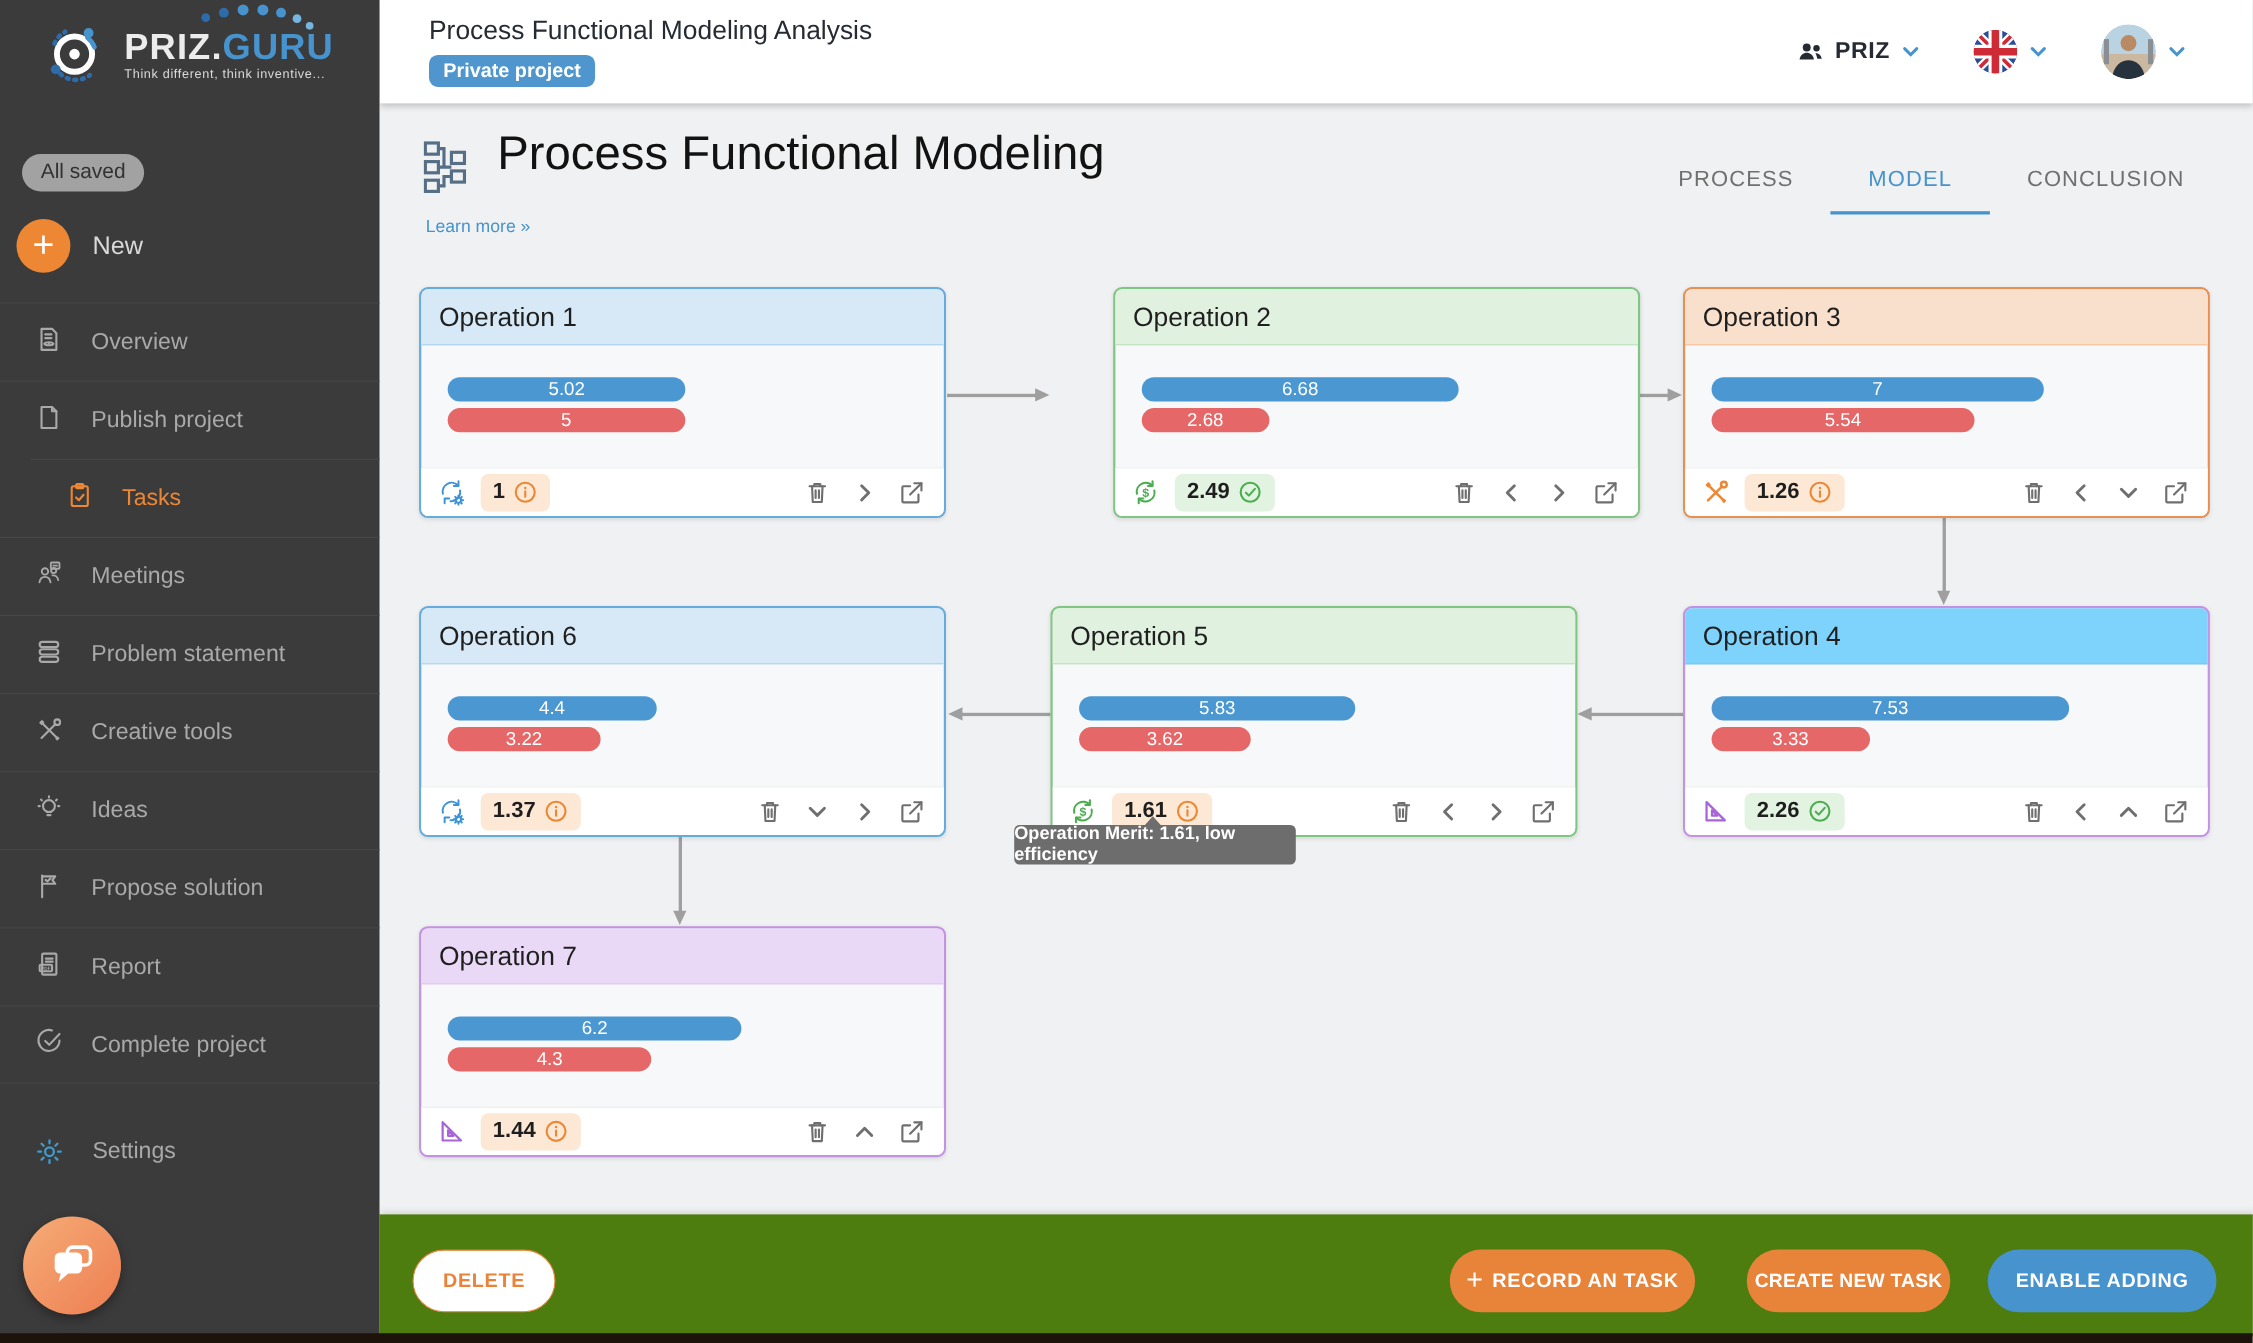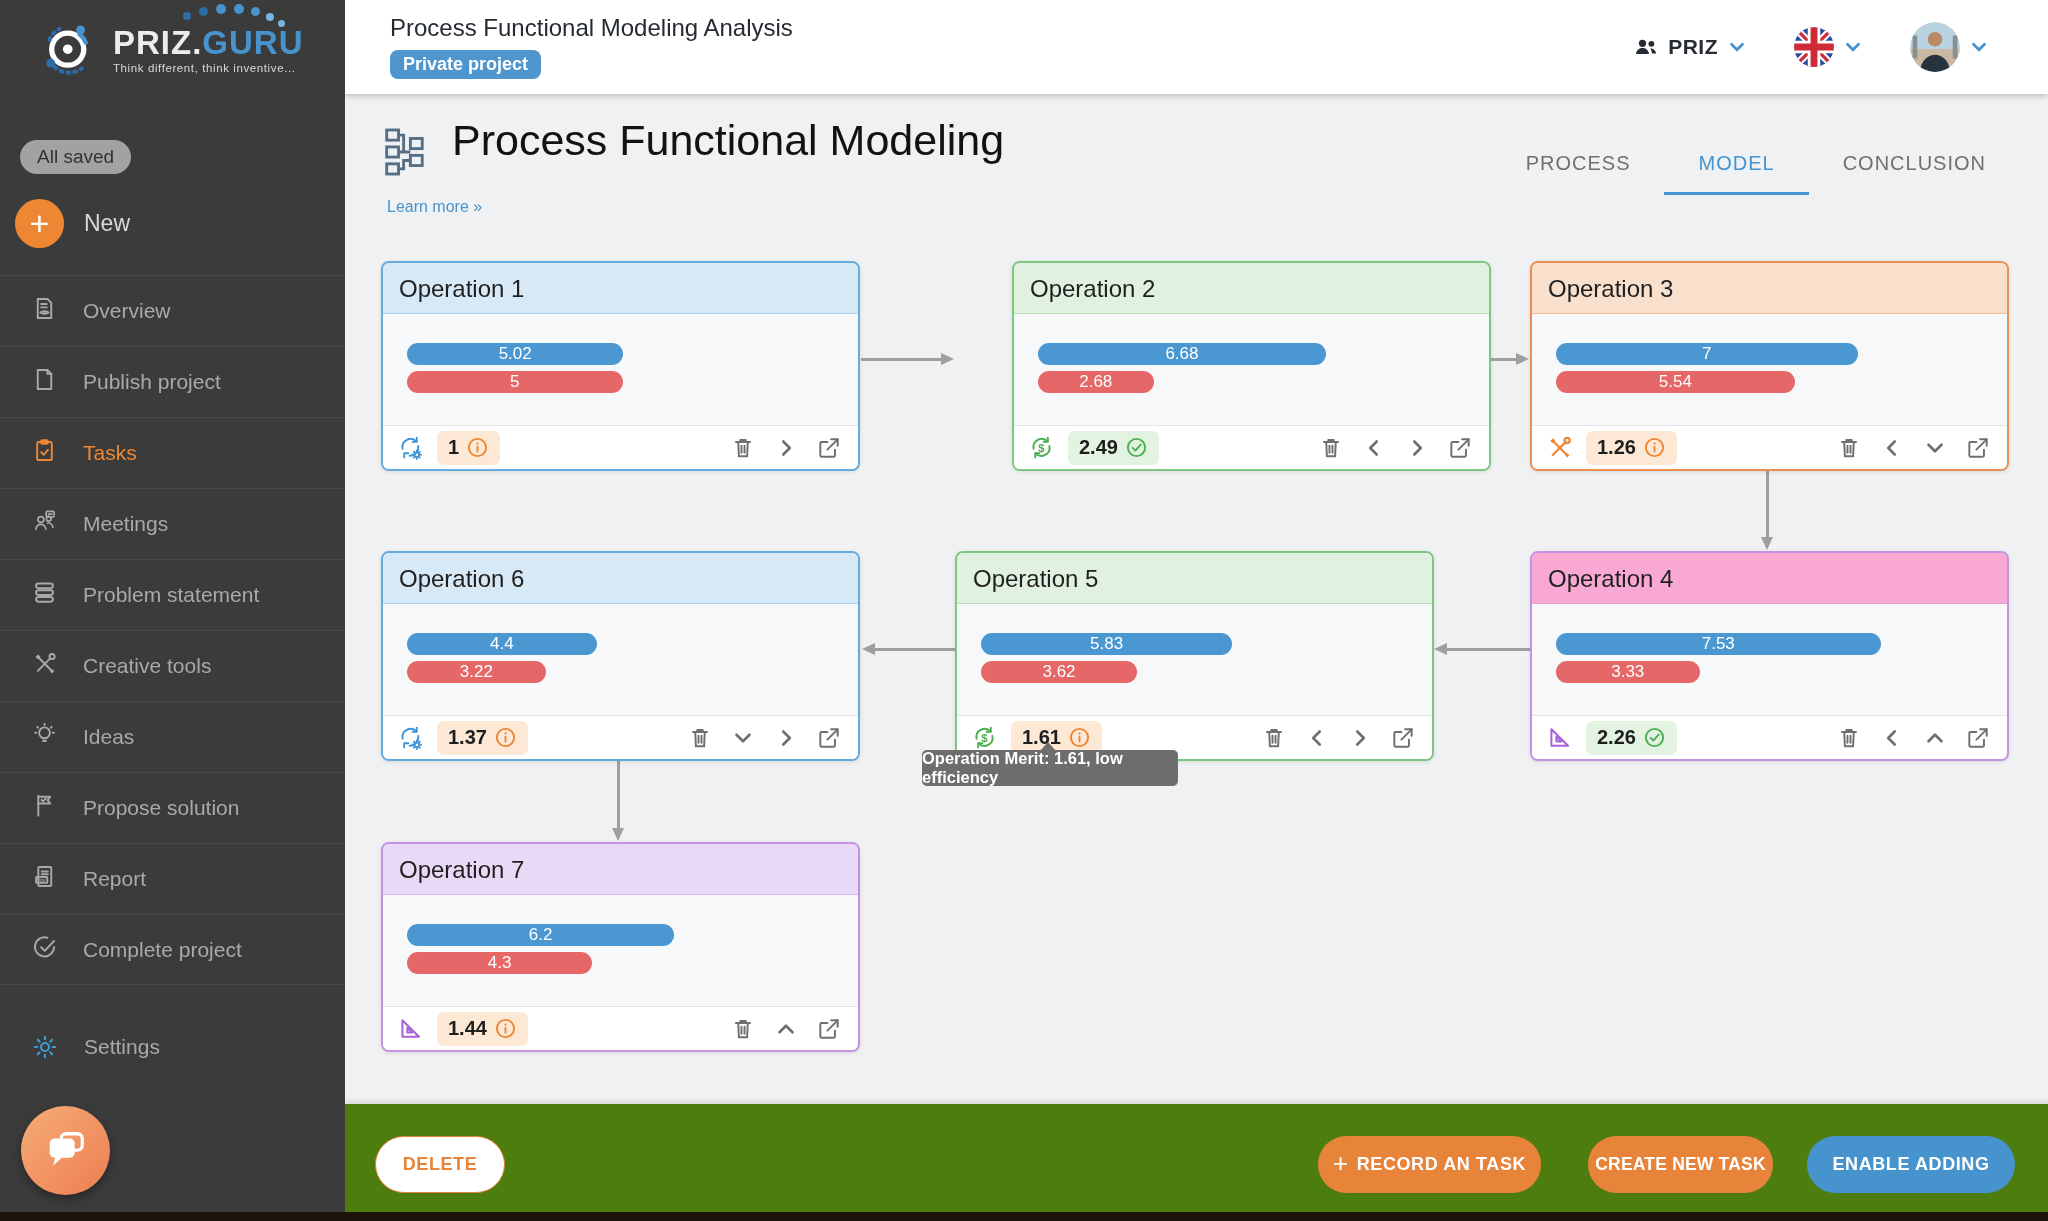--- a/index.html
+++ b/index.html
@@ -20,21 +20,21 @@
     background:#a2a2a2; color:#323232; border-radius:17px; font-size:19px; }
   .new-row { position:absolute; left:15px; top:199px; display:flex; align-items:center; gap:20px; cursor:pointer; }
   .new-circle { width:49px; height:49px; border-radius:50%; background:#ed8733; color:#fff; font-size:34px;
     display:flex; align-items:center; justify-content:center; font-weight:300; }
   .new-label { color:#d9d9d9; font-size:23px; }
   .menu { position:absolute; left:0; top:275px; width:100%; list-style:none; }
   .menu-item { height:71px; display:flex; align-items:center; gap:25px; padding-left:31px;
     border-top:1px solid #474747; color:#a9a9a9; font-size:21px; cursor:pointer; }
   .menu-item:last-child { border-bottom:1px solid #474747; }
   .menu-item svg { width:27px; height:27px; flex:0 0 auto; }
-  .menu-item.active { color:#ed8733; }
+  .menu-item.active { color:#ed8733;margin-left:28px; }
   .settings-row { position:absolute; left:0; top:1012px; width:100%; height:70px; display:flex; align-items:center;
     gap:25px; padding-left:31px; color:#a9a9a9; font-size:21px; cursor:pointer; }
   .settings-row svg { width:28px; height:28px; color:#3d9bd1; }
   .chat-btn { position:absolute; left:21px; top:1106px; width:89px; height:89px; border-radius:50%; border:none;
     background:linear-gradient(135deg,#f5ac76 0%,#ee7e52 100%); box-shadow:0 4px 10px rgba(0,0,0,.35);
     display:flex; align-items:center; justify-content:center; z-index:35; }
   .chat-btn svg { width:46px; height:46px; }
 
   
   .topbar { position:absolute; left:345px; top:0; width:1703px; height:94px; background:#fff;
@@ -475,21 +475,21 @@
             </svg></button>
           <button class="act"><svg viewBox="0 0 24 24" fill="none" stroke="currentColor" stroke-width="1.8" stroke-linecap="round" stroke-linejoin="round">
               <path d="M17.5 13.5V19a1 1 0 0 1-1 1H5a1 1 0 0 1-1-1V7.5a1 1 0 0 1 1-1h5.5"></path>
               <path d="M14 4h6v6"></path>
               <path d="M20 4l-9.5 9.5"></path>
             </svg></button>
       </span>
     </div>
     </div>
     <div class="op-card" style="left: 1530px; top: 551px; border: 2px solid rgb(196, 146, 226);">
-    <div class="op-head" style="background:#f9a8d4;box-shadow:inset 0 -1px 0 #c492e266">
+    <div class="op-head" style="background:#7dd3fc;box-shadow:inset 0 -1px 0 #c492e266">
       <span class="op-title">Operation 4</span>
     </div>
     <div class="op-body">
       <div class="bar" style="background:#4a97d2;width:324.543px">
           <span>7.53</span>
         </div>
       <div class="bar" style="background:#e56767;width:143.523px">
           <span>3.33</span>
         </div>
     </div>

